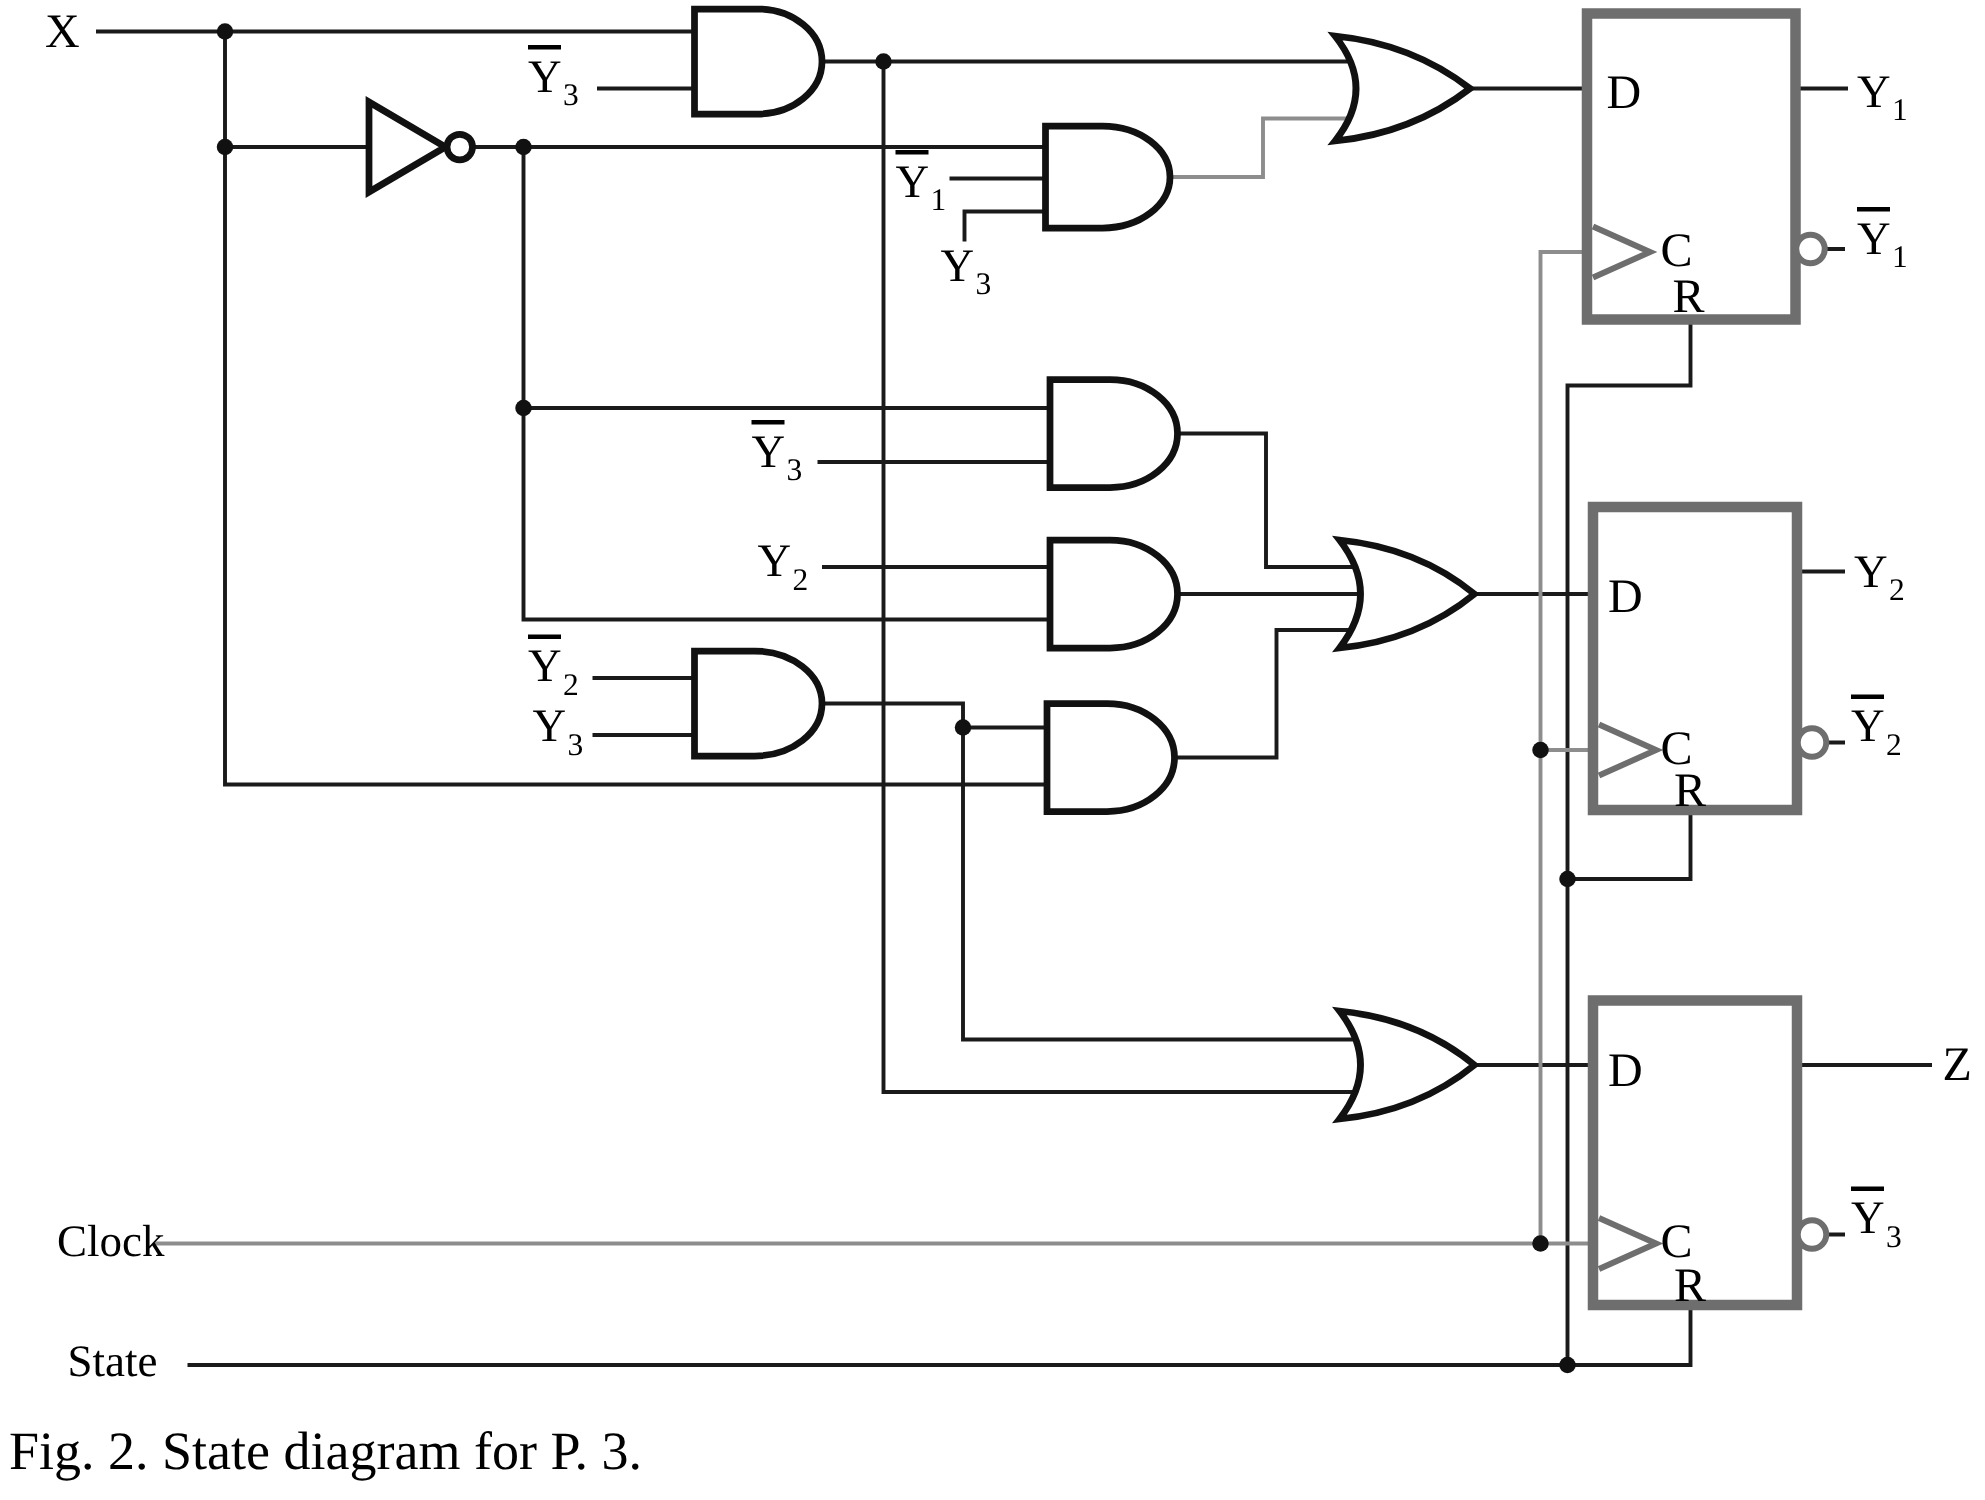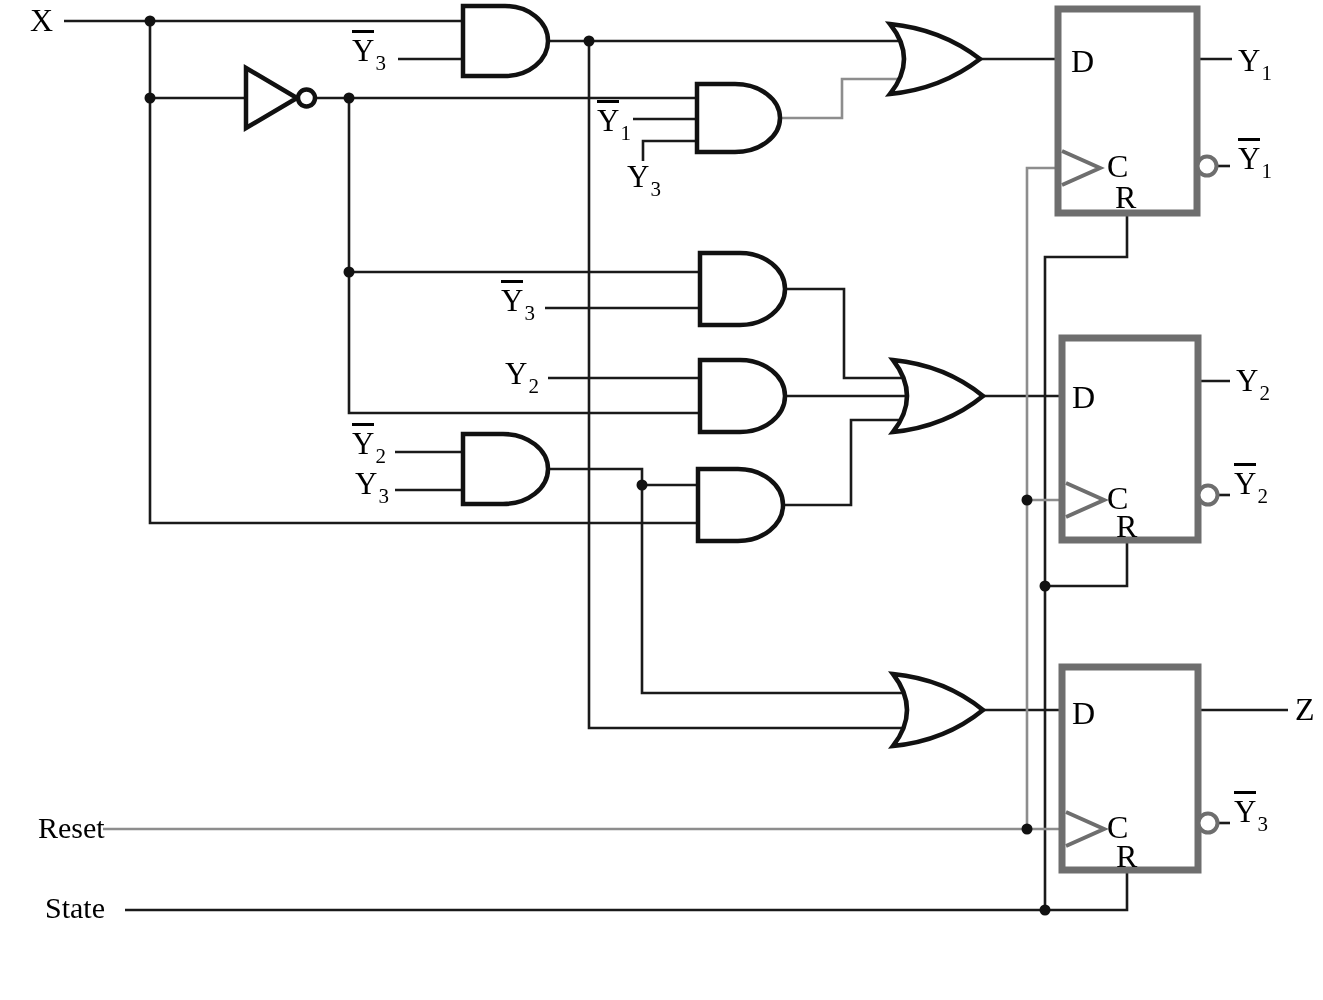--- a/index.html
+++ b/index.html
@@ -110,21 +110,21 @@
   <div class="sig big" style="left:30px;top:4px"><span>X</span></div>
 
   <div class="sig" style="left:352px;top:30px"><span class="bar">Y</span><sub>3</sub></div>
   <div class="sig" style="left:597px;top:100px"><span class="bar">Y</span><sub>1</sub></div>
   <div class="sig" style="left:627px;top:161px"><span>Y</span><sub>3</sub></div>
   <div class="sig" style="left:501px;top:280px"><span class="bar">Y</span><sub>3</sub></div>
   <div class="sig" style="left:505px;top:358px"><span>Y</span><sub>2</sub></div>
   <div class="sig" style="left:352px;top:423px"><span class="bar">Y</span><sub>2</sub></div>
   <div class="sig" style="left:355px;top:468px"><span>Y</span><sub>3</sub></div>
 
-  <div class="sig" style="left:38px;top:813px;font-size:30px"><span>Reset</span></div>
+  <div class="sig" style="left:38px;top:813px;font-size:30px"><span>Clock</span></div>
   <div class="sig" style="left:45px;top:893px;font-size:30px"><span>State</span></div>
 
   <div class="sig big" style="left:1071px;top:45px"><span>D</span></div>
   <div class="sig big" style="left:1107px;top:150px"><span>C</span></div>
   <div class="sig big" style="left:1115px;top:181px"><span>R</span></div>
 
   <div class="sig big" style="left:1072px;top:381px"><span>D</span></div>
   <div class="sig big" style="left:1107px;top:482px"><span>C</span></div>
   <div class="sig big" style="left:1116px;top:510px"><span>R</span></div>
 
@@ -132,13 +132,14 @@
   <div class="sig big" style="left:1107px;top:811px"><span>C</span></div>
   <div class="sig big" style="left:1116px;top:840px"><span>R</span></div>
 
   <div class="sig" style="left:1238px;top:45px"><span>Y</span><sub>1</sub></div>
   <div class="sig" style="left:1238px;top:138px"><span class="bar">Y</span><sub>1</sub></div>
   <div class="sig" style="left:1236px;top:365px"><span>Y</span><sub>2</sub></div>
   <div class="sig" style="left:1234px;top:463px"><span class="bar">Y</span><sub>2</sub></div>
   <div class="sig big" style="left:1295px;top:693px"><span>Z</span></div>
   <div class="sig" style="left:1234px;top:791px"><span class="bar">Y</span><sub>3</sub></div>
 
+  <div class="caption">Fig. 2. State diagram for P. 3.</div>
 </div>
 
 </body></html>

